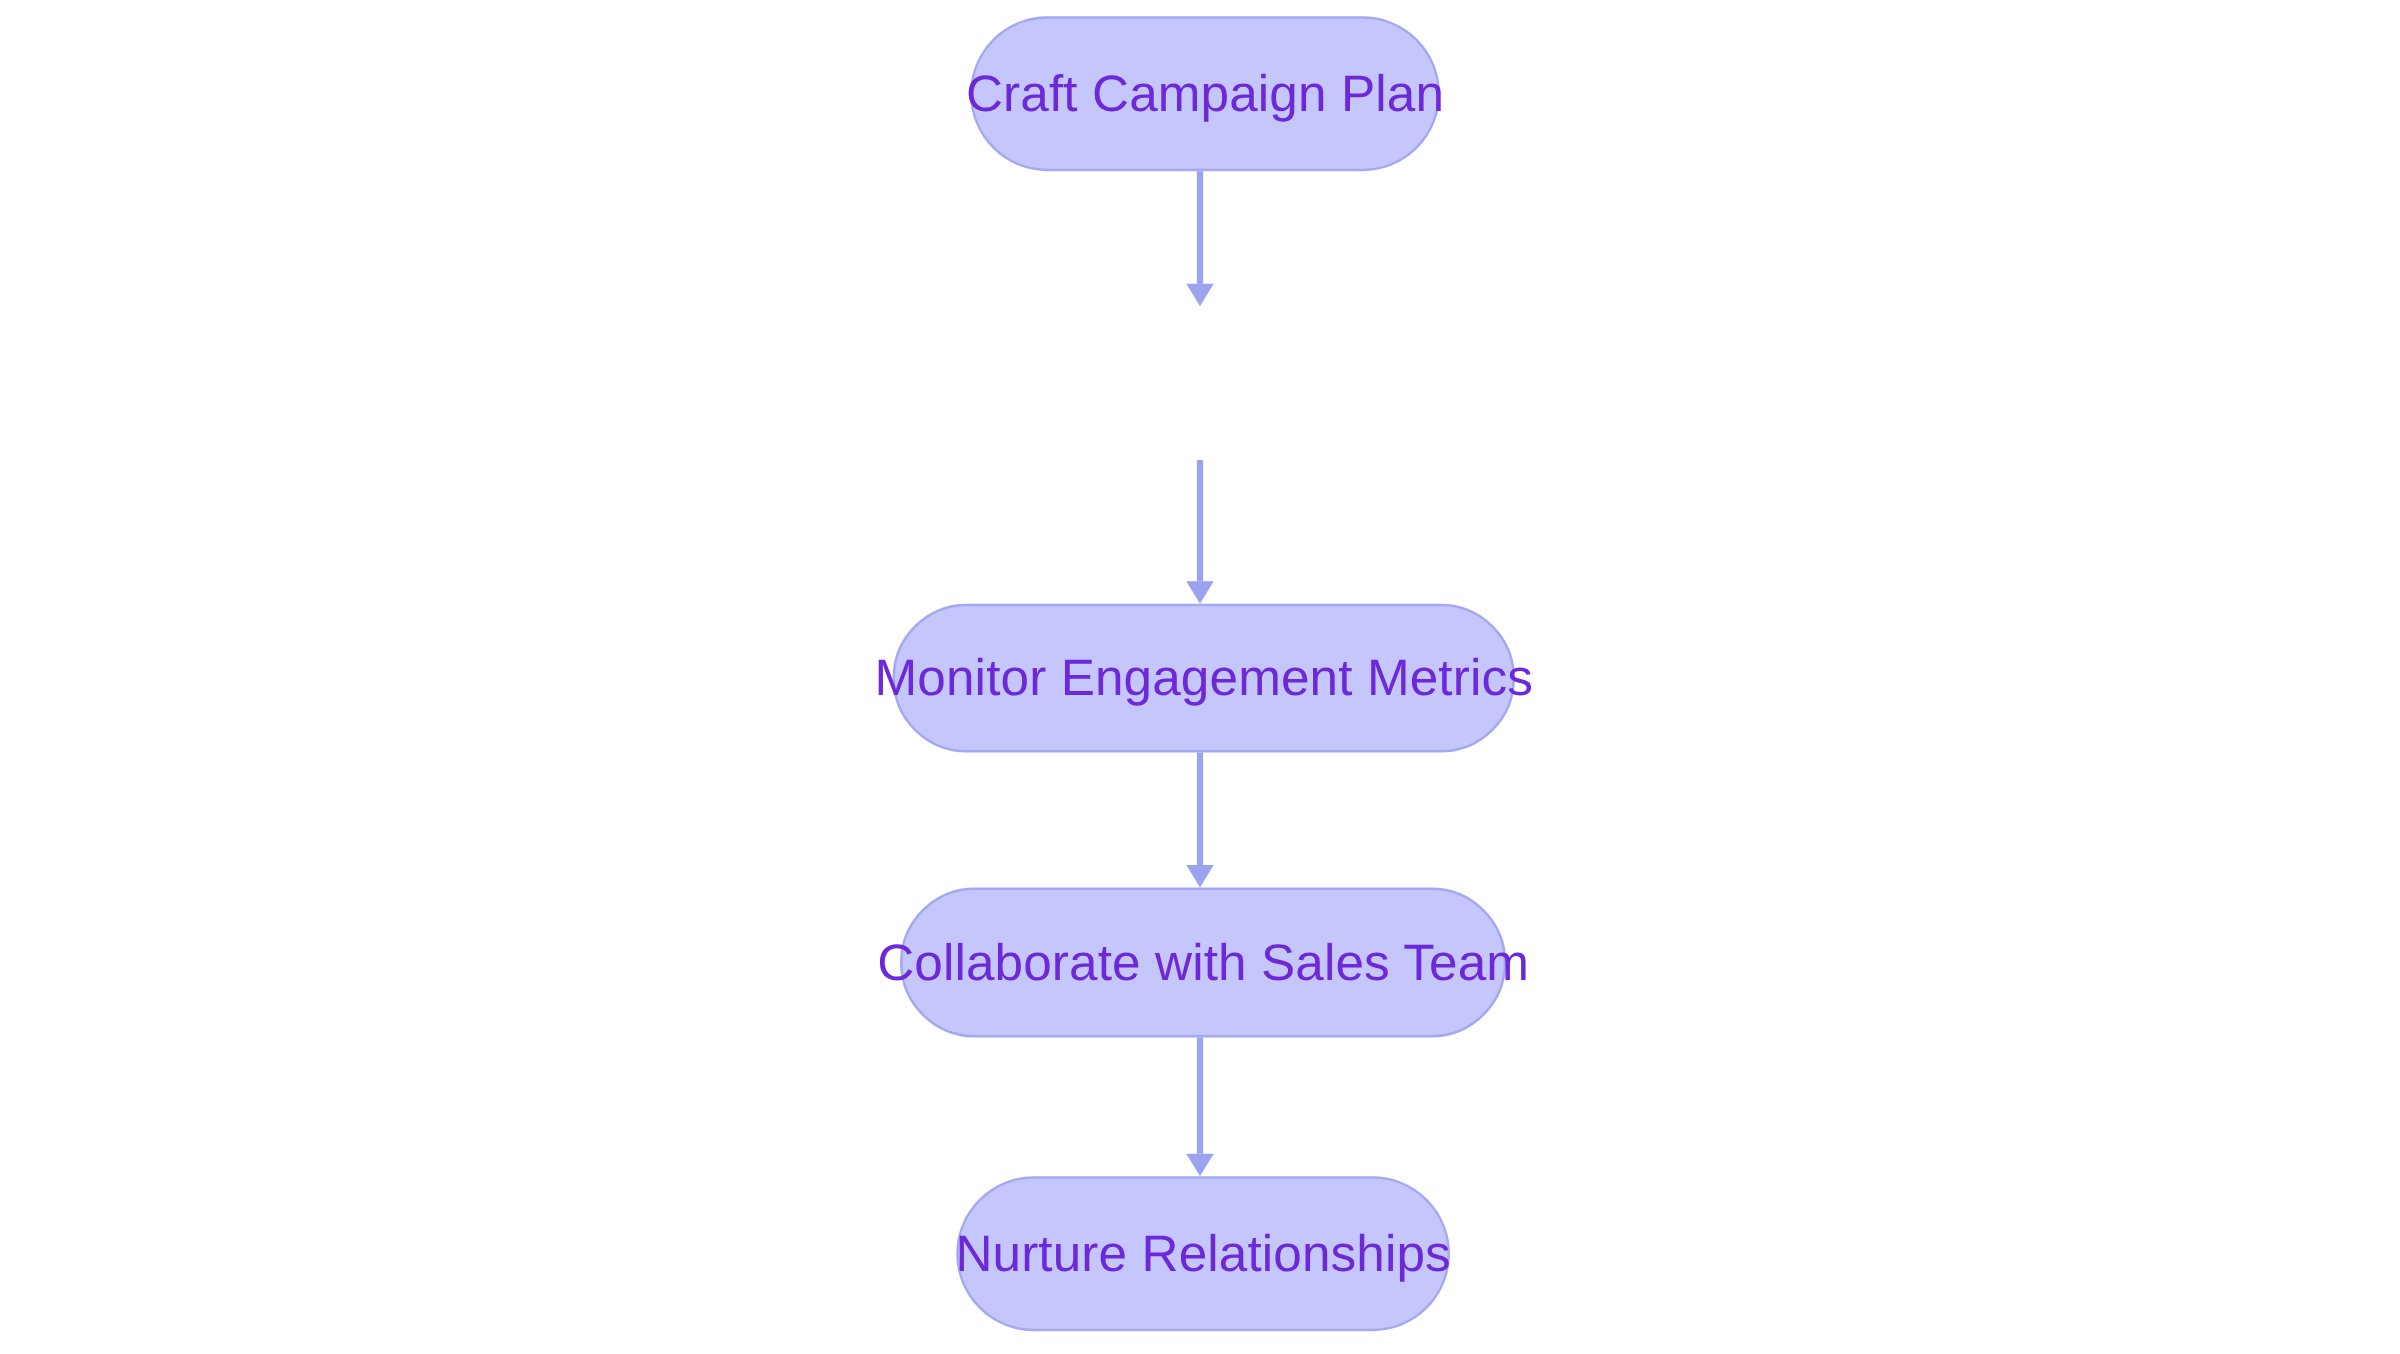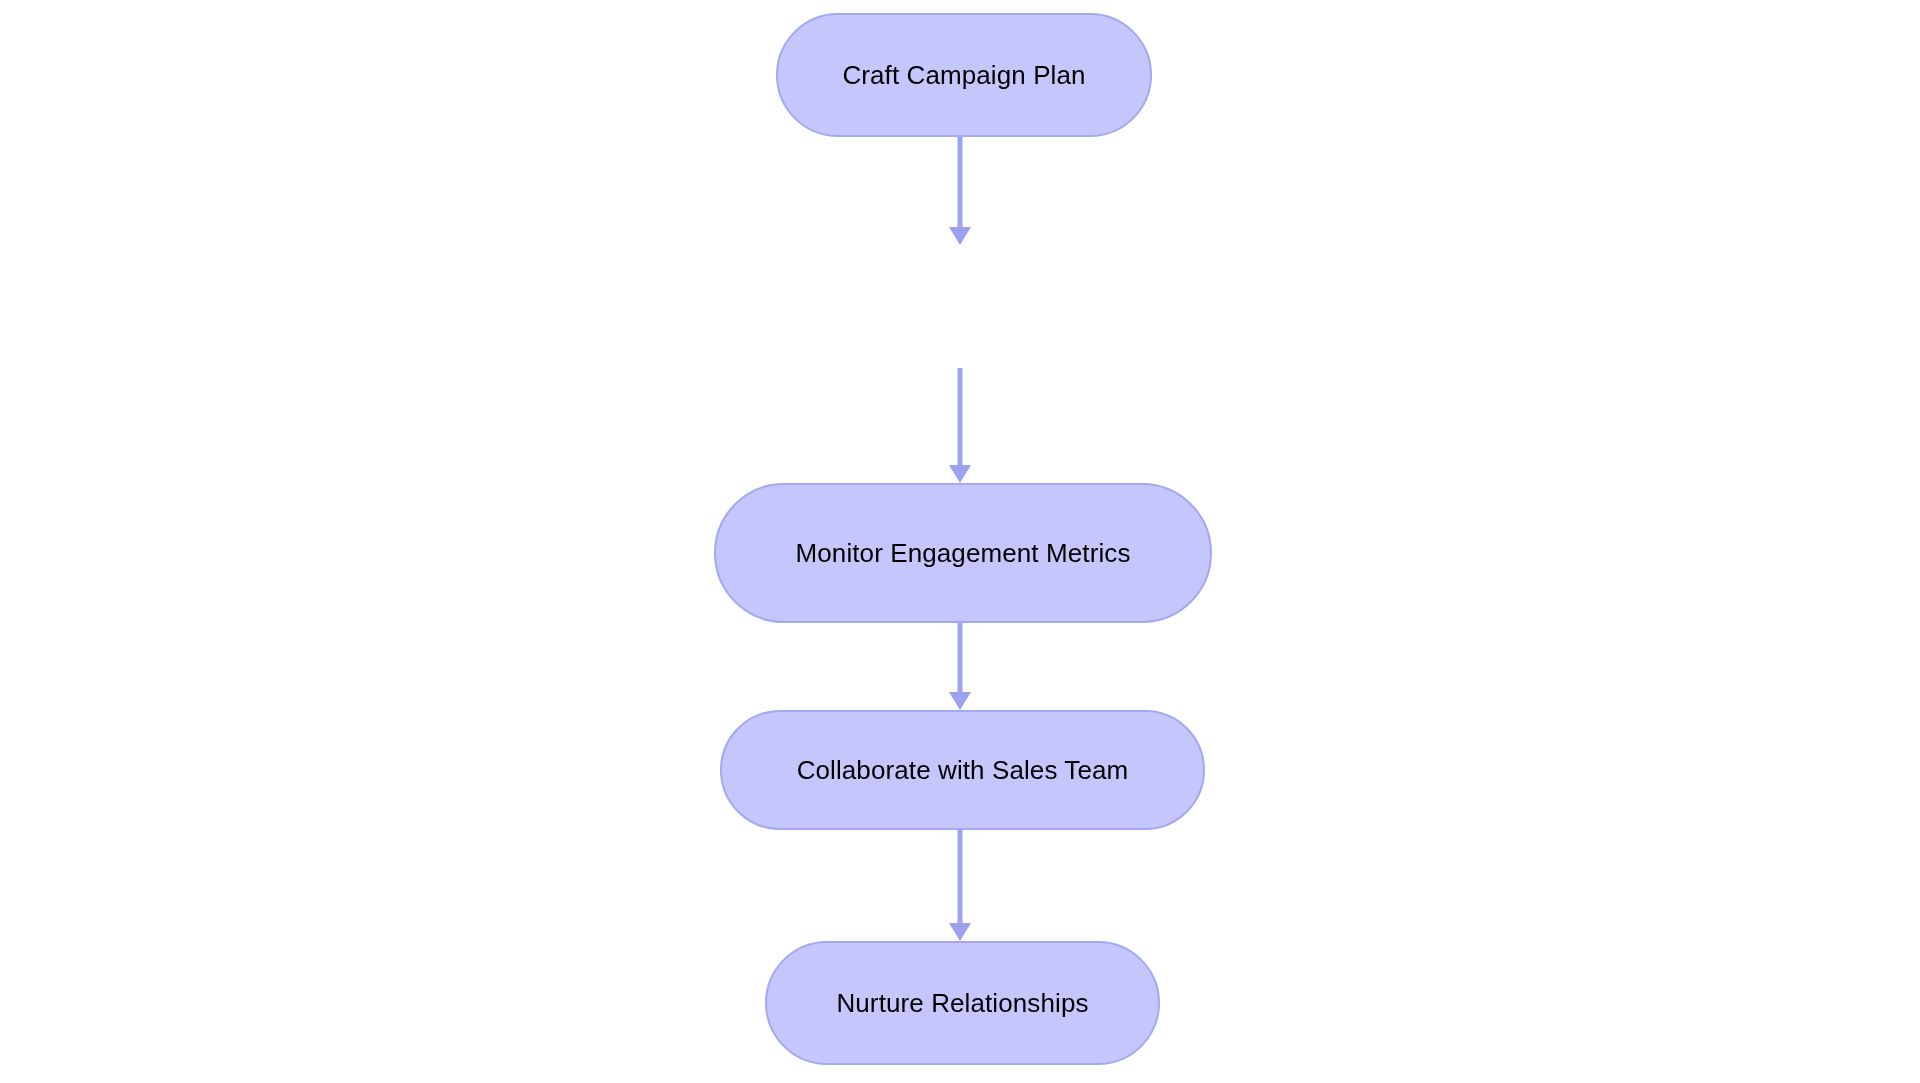--- a/index.html
+++ b/index.html
@@ -31,32 +31,32 @@
     justify-content: center;
     background: #c5c7fc;
     border: 2px solid #a3a8f0;
     border-radius: 999px;
     color: #2b2bd4;
     white-space: nowrap;
     z-index: 2;
   }
   .node .node-label {
     font-family: "Liberation Sans", sans-serif;
-    font-size: 26px;
+    font-size: 41px;
     font-weight: 400;
     letter-spacing: 0.1px;
-    color: #000000;
+    color: #6d28d9;
     line-height: 1;
     user-select: none;
   }
 
   
   #node-0 { left: 776px;  top: 13px;   width: 376px; height: 124px; }
   #node-1 { left: 676px;  top: 245px;  width: 569px; height: 123px; }
-  #node-2 { left: 714px;  top: 483px;  width: 498px; height: 140px; }
+  #node-2 { left: 714px;  top: 483px;  width: 498px; height: 119px; }
   #node-3 { left: 720px;  top: 710px;  width: 485px; height: 120px; }
   #node-4 { left: 765px;  top: 941px;  width: 395px; height: 124px; }
 
   
   .connector {
     position: absolute;
     left: 0;
     top: 0;
     width: 1920px;
     height: 1083px;

